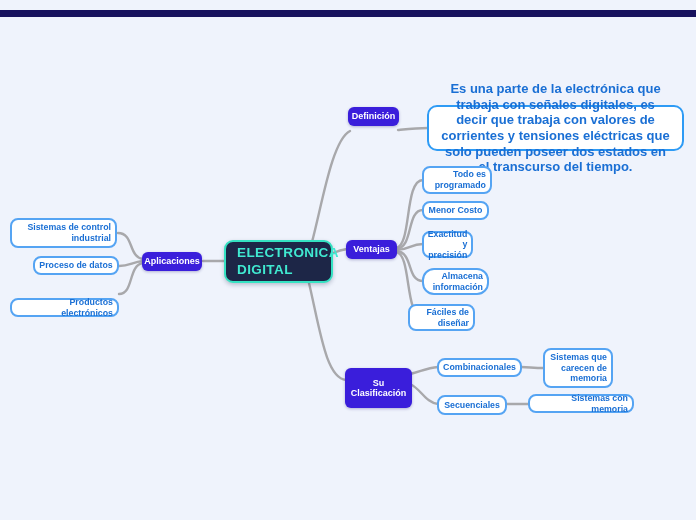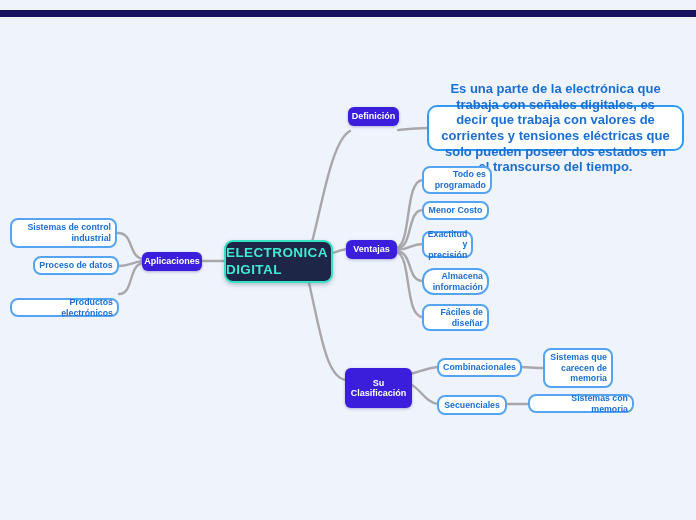--- a/index.html
+++ b/index.html
@@ -13,21 +13,21 @@
   body{width:696px;height:520px;overflow:hidden;
        font-family:"Liberation Sans",sans-serif;}
   .canvas{position:relative;width:696px;height:520px;background:var(--background);}
   .topbar{position:absolute;left:0;top:10px;width:696px;height:7px;background:var(--topbar);}
   svg.links{position:absolute;left:0;top:0;width:696px;height:520px;}
   .node{position:absolute;box-sizing:border-box;display:flex;align-items:center;
         justify-content:center;text-align:center;font-weight:bold;cursor:pointer;}
   .root{background:var(--rootFill);border:2px solid var(--rootBorder);border-radius:9px;
         color:var(--rootText);font-size:13.5px;letter-spacing:.4px;line-height:1.25;
         flex-direction:column;align-items:flex-start;
-        text-align:left;
+        padding-left:11px;text-align:left;
         box-shadow:0 2px 4px rgba(20,30,70,.25);}
   .branch{background:var(--branchFill);color:var(--branchText);border-radius:6px;
           font-size:9px;line-height:1.15;box-shadow:0 1px 3px rgba(30,20,120,.3);}
   .leaf{background:var(--leafFill);border:2px solid var(--leafBorder);border-radius:8px;
         color:var(--leafText);font-size:8.8px;line-height:1.2;padding:2px 4px;text-align:right;}
   .defbox{background:var(--leafFill);border:2px solid var(--defBorder);border-radius:10px;
         color:var(--leafText);font-size:13px;line-height:1.2;padding:3px 10px;}
 </style>
 </head>
 <body>
@@ -62,21 +62,21 @@
   </div>
 
   <div class="node branch" style="left:348px;top:107px;width:51px;height:19px;">Definición</div>
   <div class="node defbox" style="left:427px;top:105px;width:257px;height:46px;">Es una parte de la electrónica que trabaja con señales digitales, es decir que trabaja con valores de corrientes y tensiones eléctricas que solo pueden poseer dos estados en el transcurso del tiempo.</div>
 
   <div class="node branch" style="left:346px;top:240px;width:51px;height:19px;">Ventajas</div>
   <div class="node leaf" style="left:422px;top:166px;width:70px;height:28px;">Todo es programado</div>
   <div class="node leaf" style="left:422px;top:201px;width:67px;height:19px;">Menor Costo</div>
   <div class="node leaf" style="left:422px;top:231px;width:51px;height:27px;">Exactitud y precisión</div>
   <div class="node leaf" style="left:422px;top:268px;width:67px;height:27px;border-radius:12px;">Almacena información</div>
-  <div class="node leaf" style="left:422px;top:304px;width:67px;height:27px;">Fáciles de diseñar</div>
+  <div class="node leaf" style="left:408px;top:304px;width:67px;height:27px;">Fáciles de diseñar</div>
 
   <div class="node branch" style="left:142px;top:252px;width:60px;height:19px;">Aplicaciones</div>
   <div class="node leaf" style="left:10px;top:218px;width:107px;height:30px;">Sistemas de control industrial</div>
   <div class="node leaf" style="left:33px;top:256px;width:86px;height:19px;">Proceso de datos</div>
   <div class="node leaf" style="left:10px;top:298px;width:109px;height:19px;">Productos electrónicos</div>
 
   <div class="node branch" style="left:345px;top:368px;width:67px;height:40px;padding:0 6px;">Su Clasificación</div>
   <div class="node leaf" style="left:437px;top:358px;width:85px;height:19px;">Combinacionales</div>
   <div class="node leaf" style="left:543px;top:348px;width:70px;height:40px;">Sistemas que carecen de memoria</div>
   <div class="node leaf" style="left:437px;top:395px;width:70px;height:20px;">Secuenciales</div>

